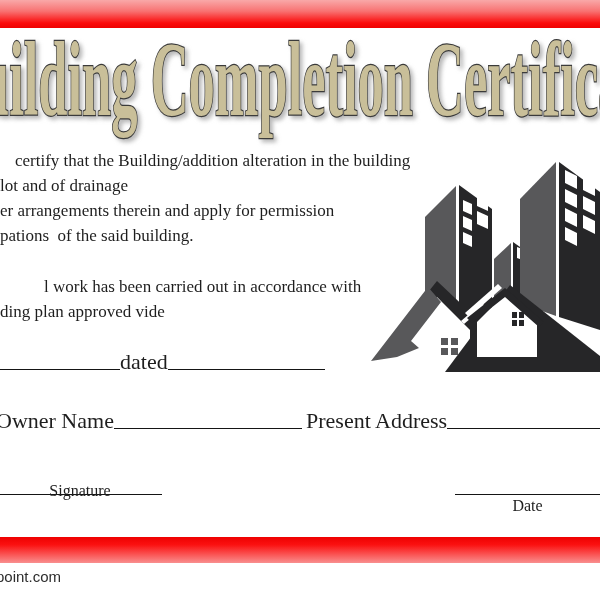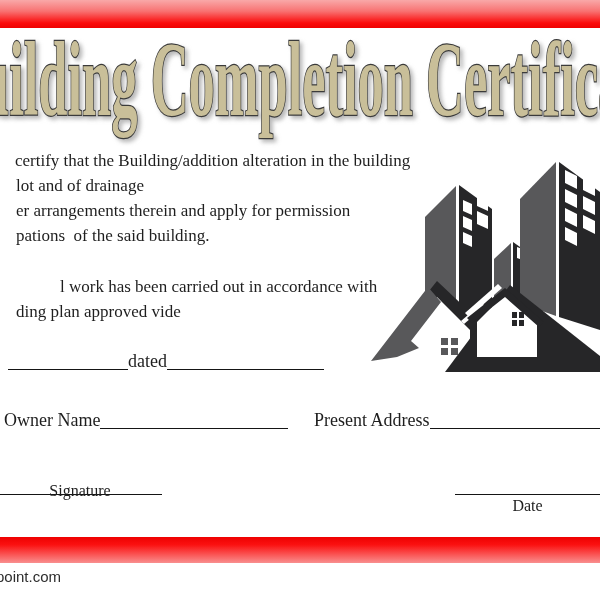--- a/index.html
+++ b/index.html
@@ -18,25 +18,25 @@
   }
   
   .title-svg{position:absolute;left:0;top:30px;width:600px;height:100px;overflow:visible;}
   .title-svg text{
     font-family:"Liberation Serif",serif;font-weight:bold;font-size:105px;
     fill:#c9bf99;stroke:#3b3b3b;stroke-width:2.5px;paint-order:stroke;
     filter:drop-shadow(3px 3px 2px rgba(125,125,125,0.55));
   }
   
   .bline{
-    position:absolute;left:16px;font-size:17px;line-height:17px;white-space:pre;
+    position:absolute;left:0;font-size:17px;line-height:17px;white-space:pre;
     color:#1e1e1e;
   }
   
-  .row{position:absolute;display:flex;align-items:flex-end;height:17px;font-size:18px;margin-left:8px;}
+  .row{position:absolute;display:flex;align-items:flex-end;height:17px;font-size:22px;}
   .seg{display:inline-block;border-bottom:1.6px solid #151515;height:14px;}
   .lbl{display:inline-block;line-height:17px;white-space:pre;}
   .sig-line{position:absolute;border-top:1.6px solid #151515;height:0;}
   .sig-lbl{position:absolute;font-size:16px;text-align:center;}
   .watermark{
     position:absolute;left:-4px;top:568px;font-family:"Liberation Sans",sans-serif;
     font-size:15px;color:#2d2d2d;
   }
   .illus{position:absolute;left:365px;top:145px;width:235px;height:230px;}
 </style>

